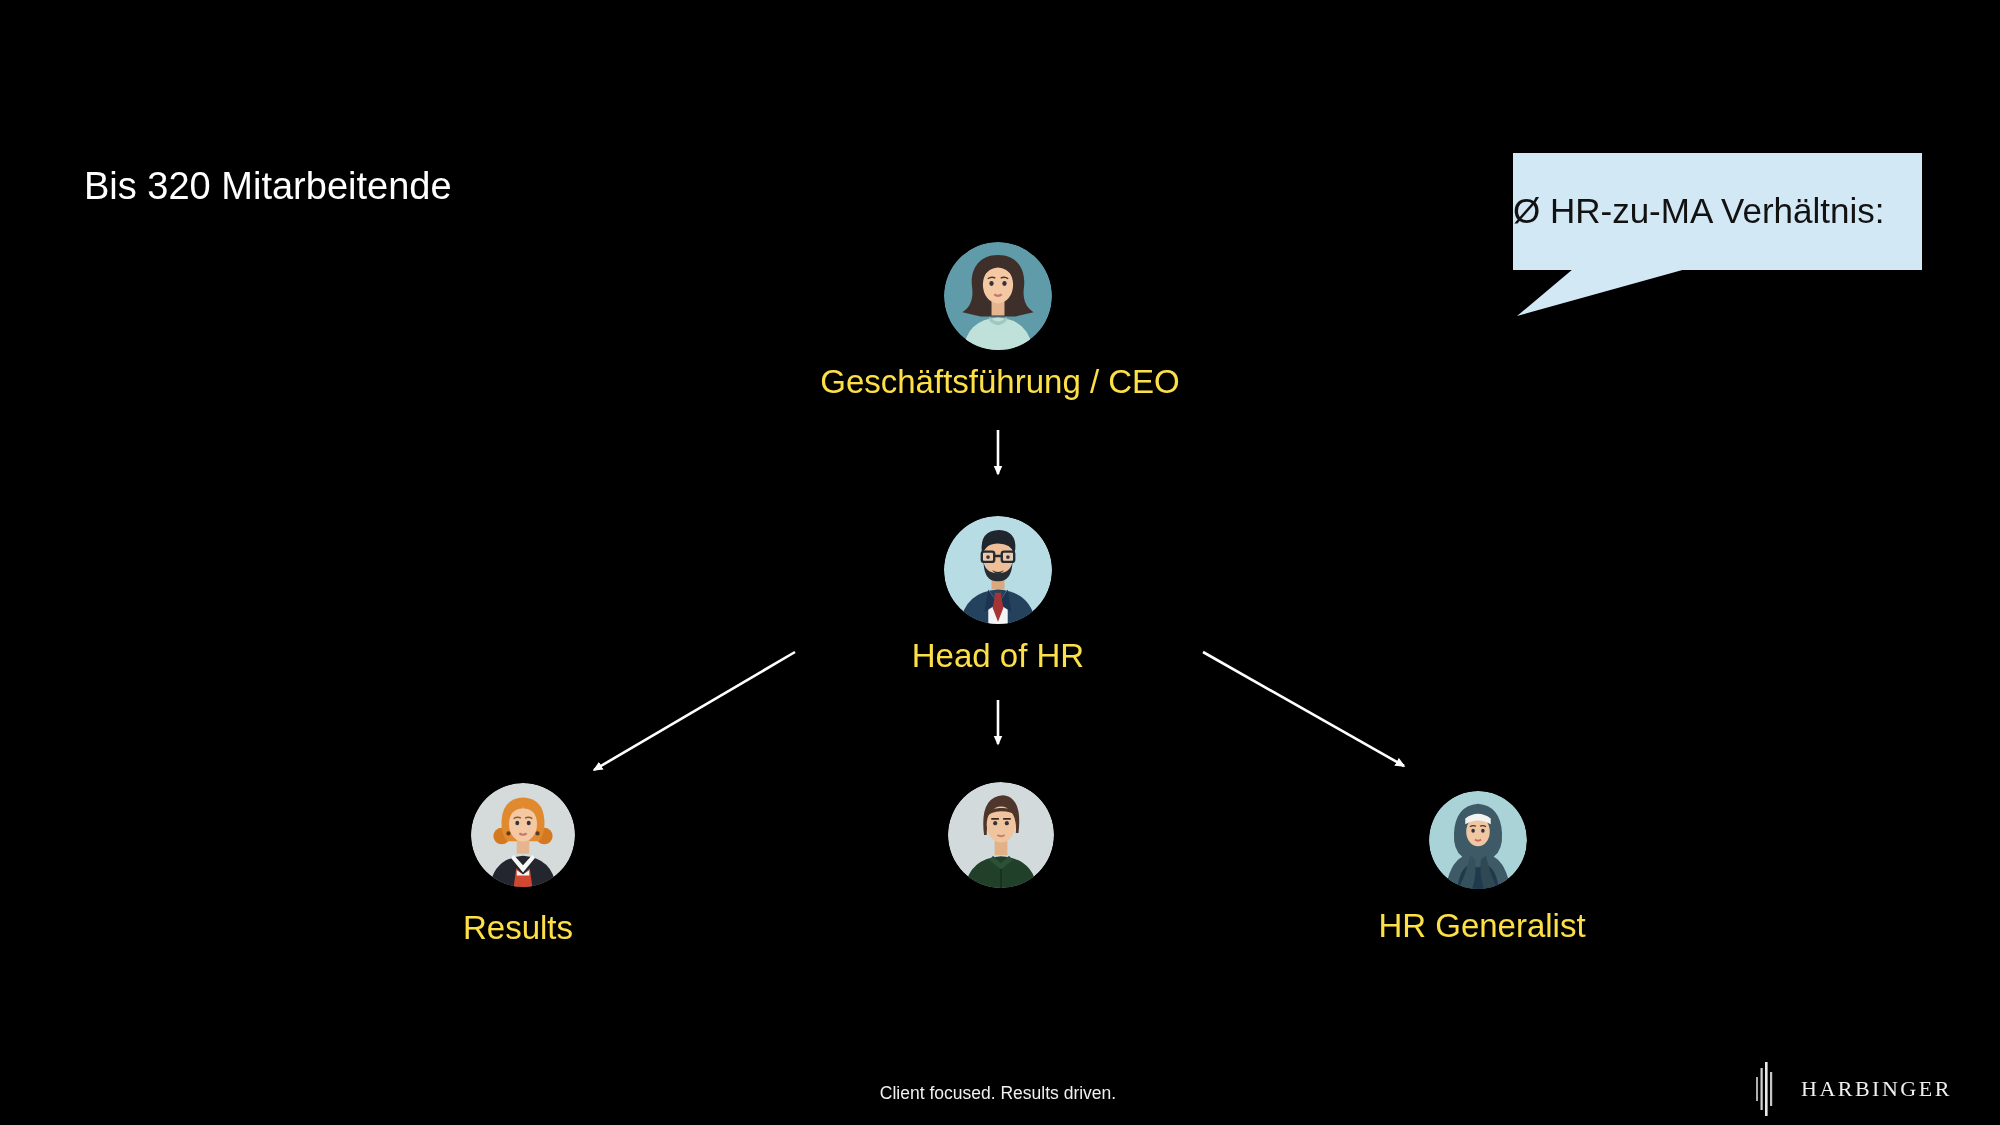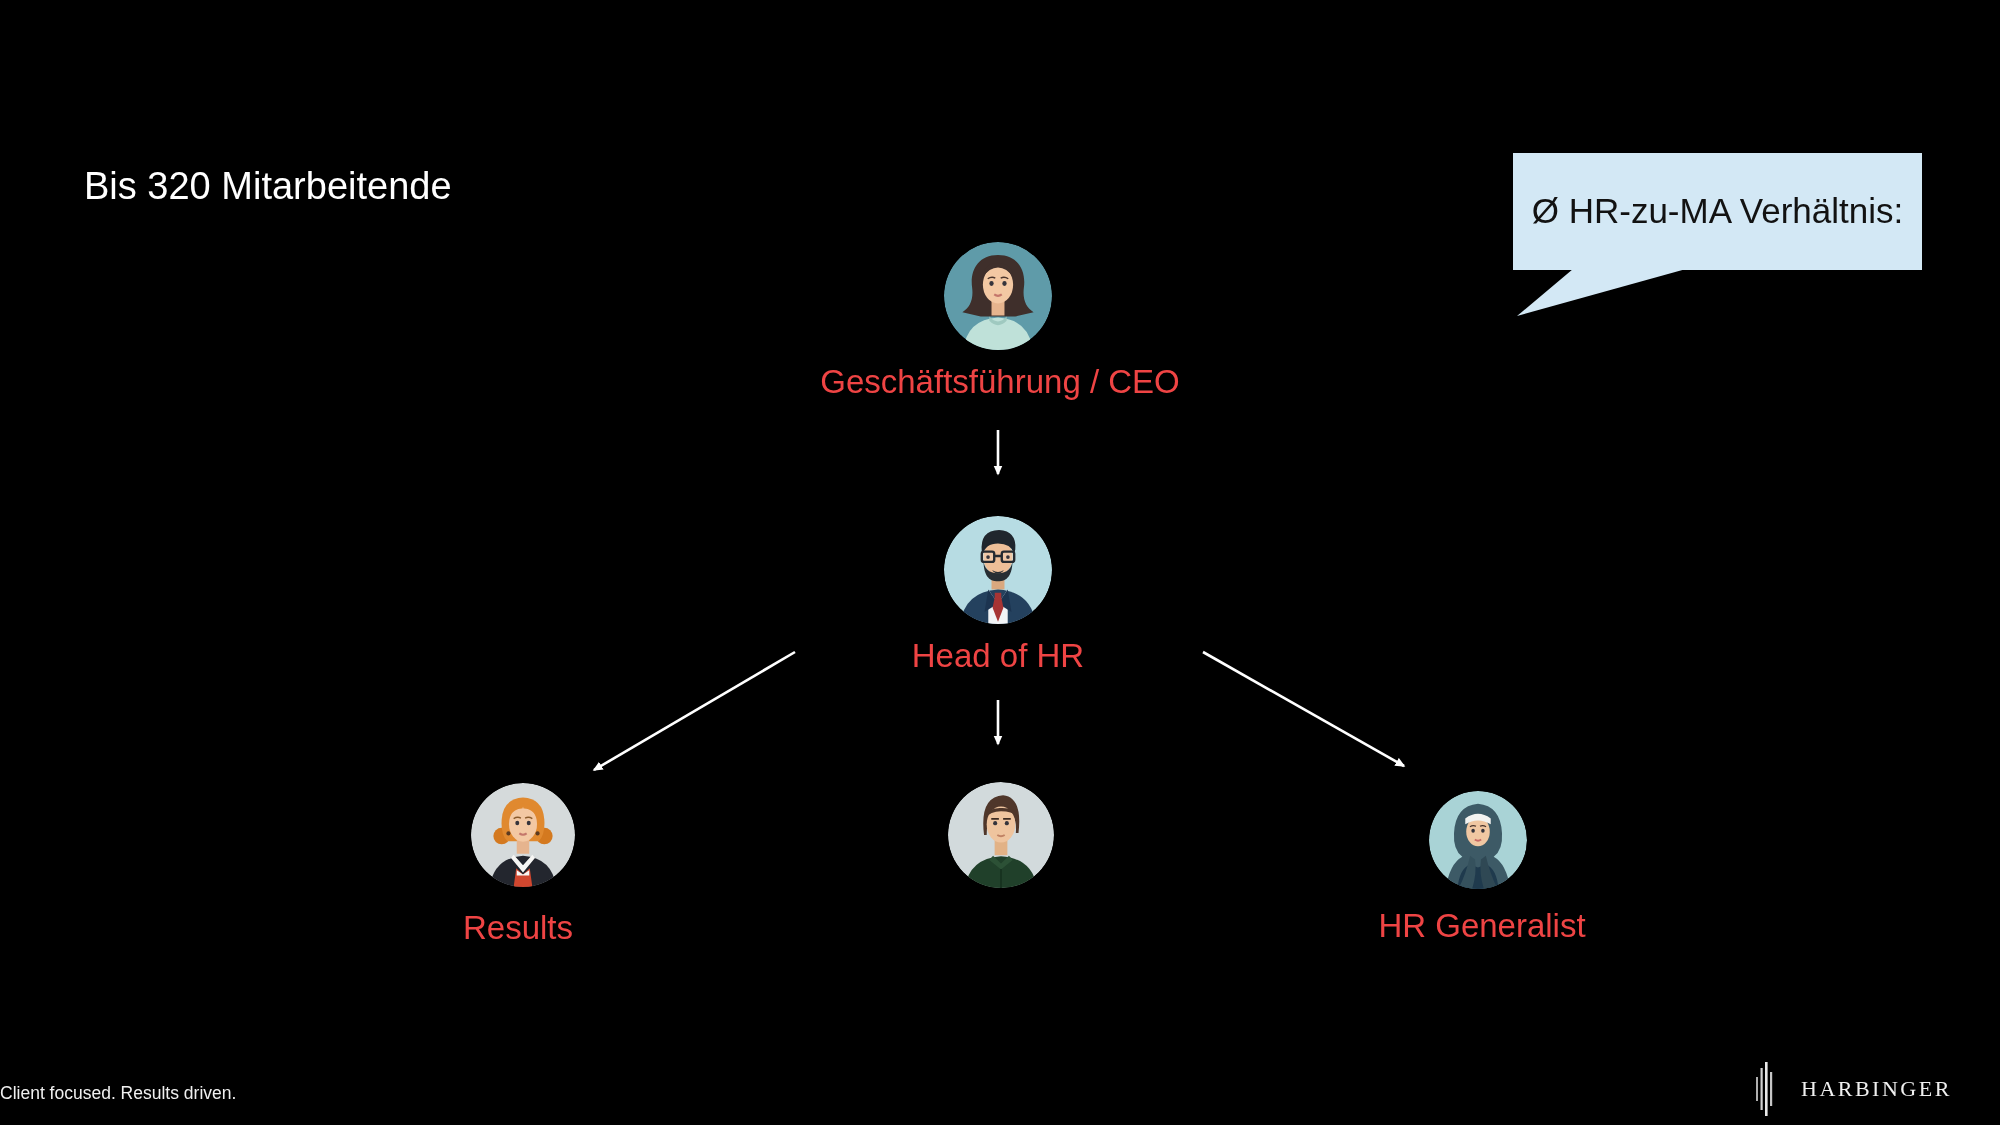--- a/index.html
+++ b/index.html
@@ -9,34 +9,34 @@
   }
   .title {
     position:absolute; left:84px; top:40px; font-size:64px; font-weight:bold;
     letter-spacing:0.5px; line-height:1.1; white-space:nowrap;
   }
   .subtitle {
     position:absolute; left:84px; top:166px; font-size:38px; line-height:1.1; white-space:nowrap;
   }
   .callout {
     position:absolute; left:1513px; top:153px; width:409px; height:117px;
-    background:#D3E8F5; color:#121212; text-align:center;
+    background:#D3E8F5; color:#121212; text-align:left;
     display:flex; flex-direction:column; justify-content:center; gap:1px;
   }
   .callout-line1 { font-size:35px; line-height:1.15; }
   .callout-line2 { font-size:43px; font-weight:bold; line-height:1.1; }
   .callout-tail { position:absolute; left:1513px; top:269px; display:block; }
   .connectors { position:absolute; left:0; top:0; pointer-events:none; }
   .avatar { position:absolute; display:block; }
   .node-label {
     position:absolute; transform:translateX(-50%); font-size:33px;
-    white-space:nowrap; color:#ef4444; line-height:1.2;
+    white-space:nowrap; color:#fde047; line-height:1.2;
   }
   .footer-tagline {
-    position:absolute; left:0; right:4px; top:1083px; text-align:left;
+    position:absolute; left:0; right:4px; top:1083px; text-align:center;
     font-size:17.5px; color:#f0f0f0;
   }
   .brand {
     position:absolute; left:1754px; top:1060px; height:58px;
     display:flex; align-items:center; gap:25px;
   }
   .brand-text {
     font-family:"Liberation Serif", serif; font-size:22px; letter-spacing:2.5px;
     color:#efefef; white-space:nowrap;
   }

